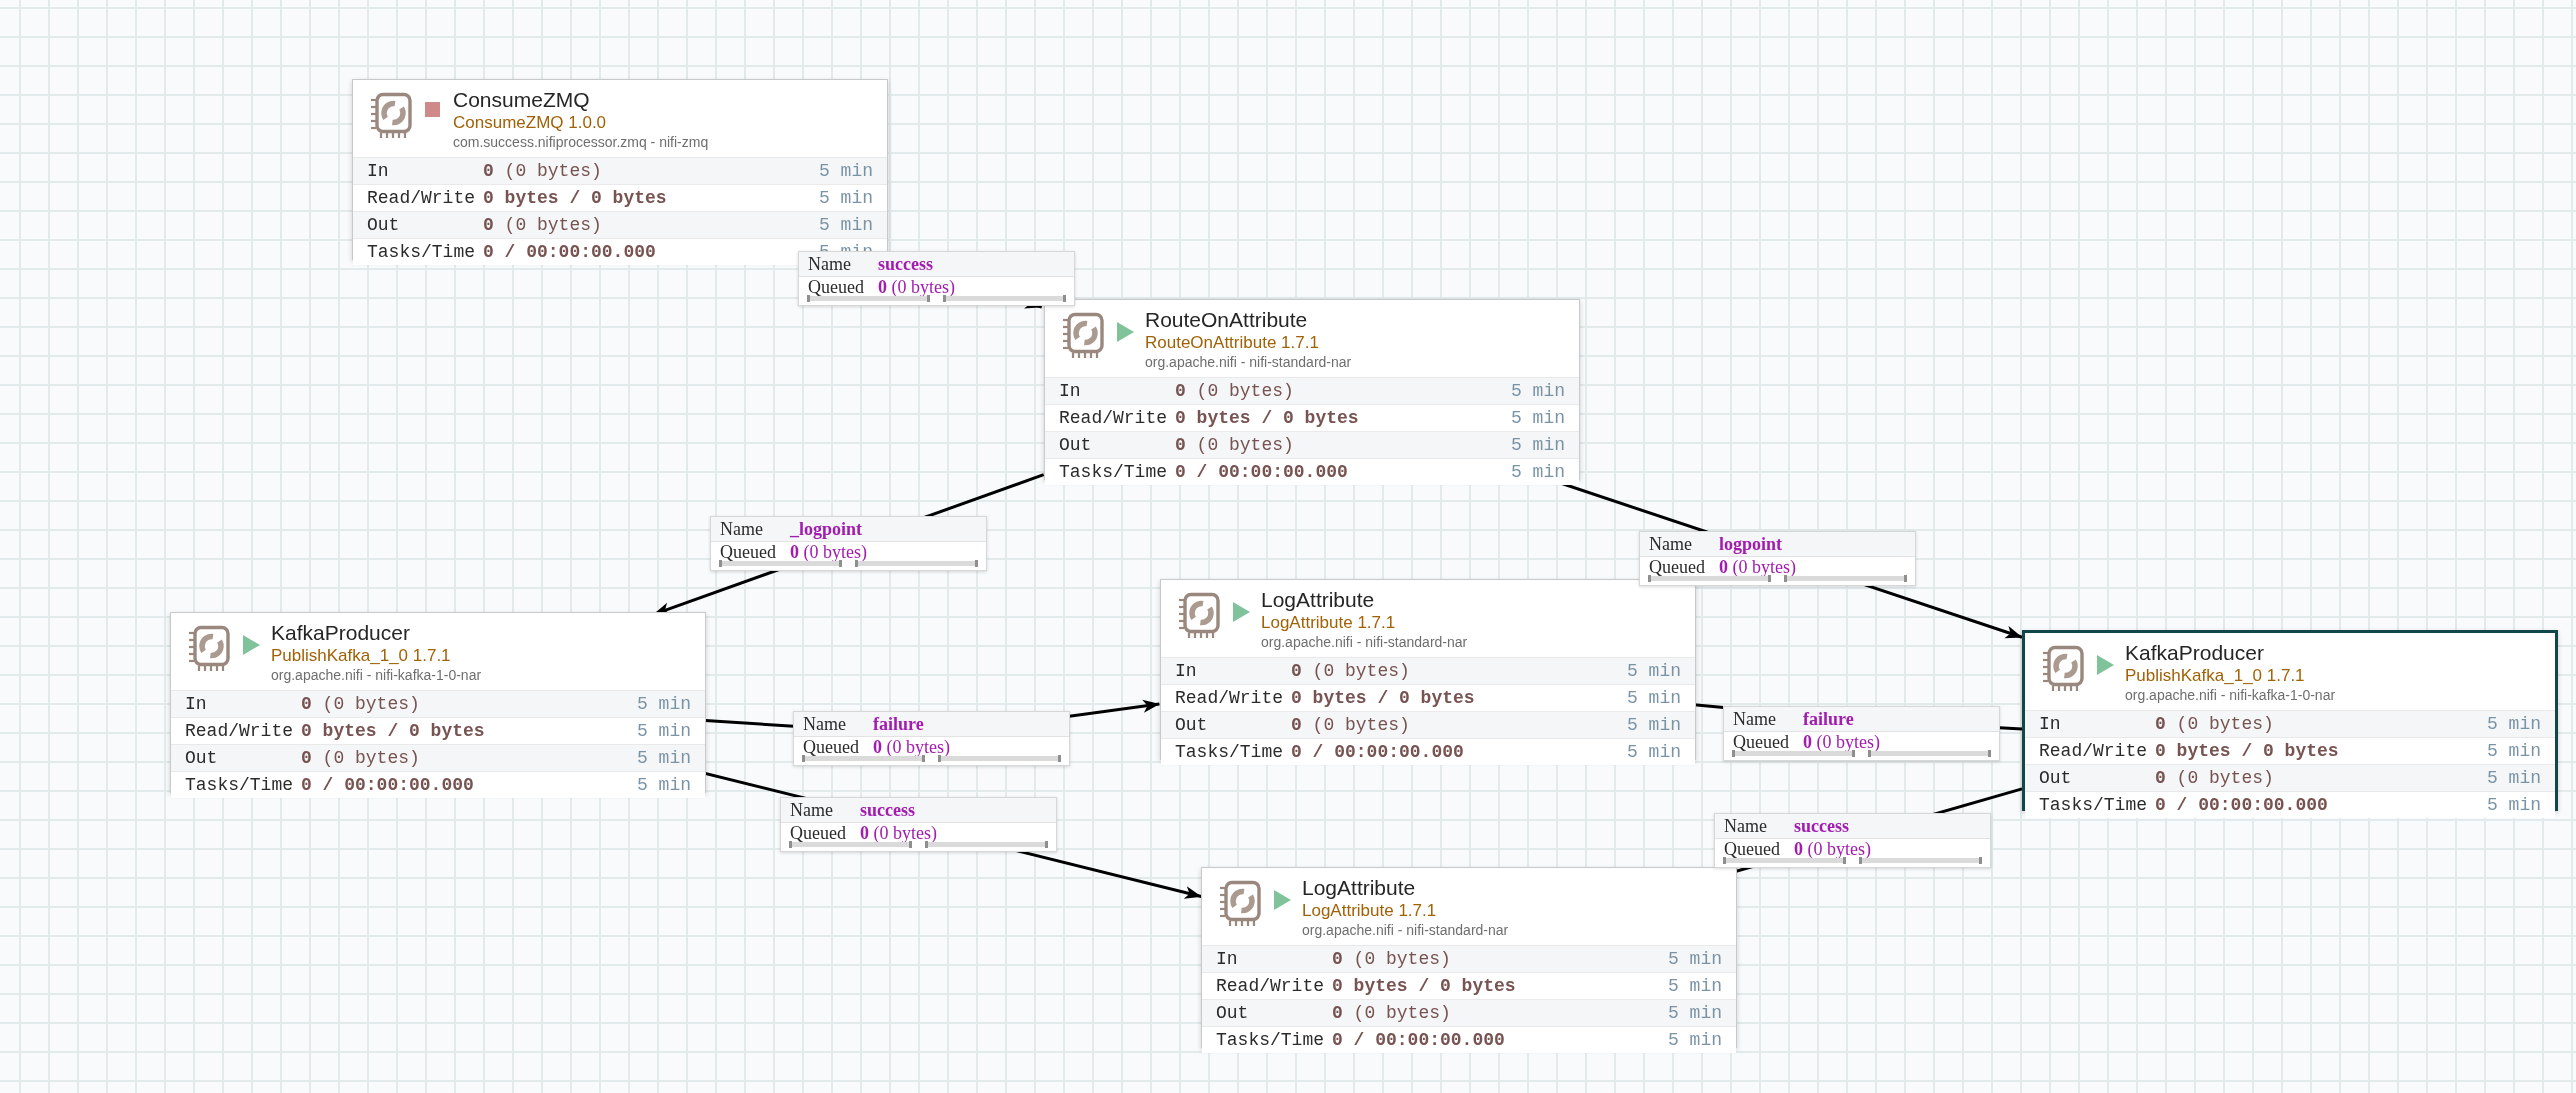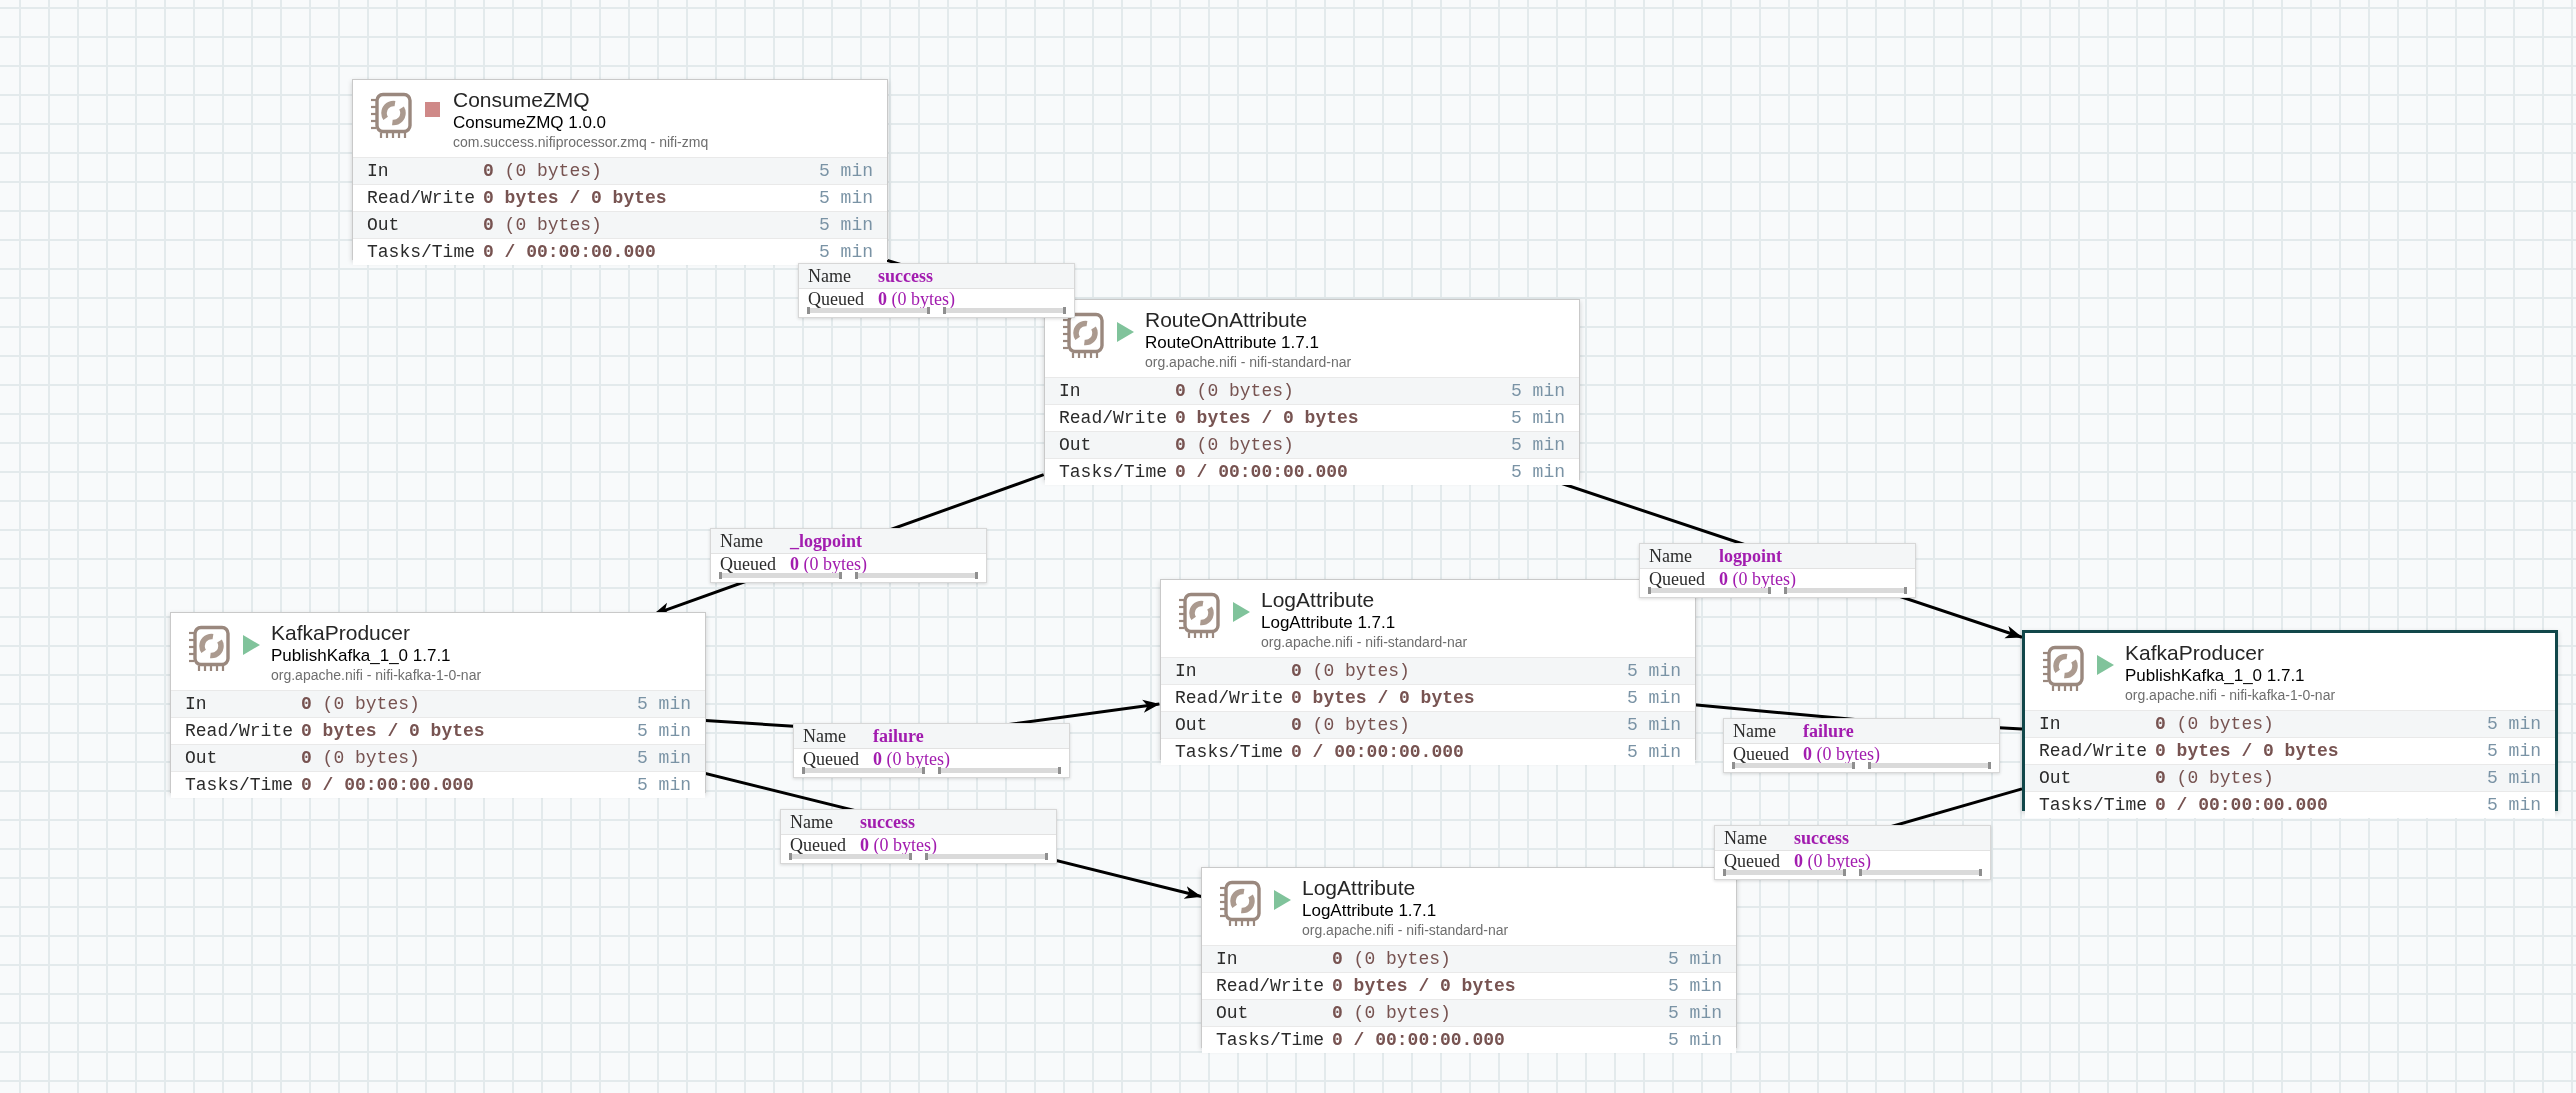--- a/index.html
+++ b/index.html
@@ -23,37 +23,36 @@
     box-shadow:0 2px 5px rgba(0,0,0,.18);
   }
   .processor.selected{border:3px solid #11474a;}
   .proc-header{position:relative;height:77px;}
   .proc-icon{position:absolute;left:15px;top:12px;width:45px;height:49px;}
   .state-icon{position:absolute;left:72px;top:22px;}
   .stopped-square{width:15px;height:15px;background:#cf8988;}
   .running-triangle{width:0;height:0;border-left:17px solid #80c39b;border-top:10px solid transparent;border-bottom:10px solid transparent;}
   .proc-text{position:absolute;left:100px;top:7px;display:flex;flex-direction:column;white-space:nowrap;}
   .proc-title{font-size:21px;line-height:25px;color:#262626;}
-  .proc-type{font-size:17px;line-height:21px;color:#000000;}
+  .proc-type{font-size:17px;line-height:21px;color:#a16207;}
   .proc-bundle{font-size:14px;line-height:18px;color:#6e6e6e;}
 
   .stats{font-family:Liberation Mono, monospace;}
   .stat-row{display:flex;align-items:center;height:26px;padding:0 14px;font-size:18px;border-top:1px solid #e9e9e9;background:#fff;}
   .stat-row:nth-child(odd){background:#f4f6f7;}
   .stat-label{width:116px;color:#2b2b2b;flex:none;}
   .stat-value{flex:1;color:#775351;white-space:nowrap;}
   .stat-value b{font-weight:bold;}
   .stat-time{color:#7a93a5;margin-left:auto;flex:none;}
 
   
   .conn-label{
     position:absolute;width:277px;height:55px;box-sizing:border-box;z-index:3;
     background:#fff;border:1px solid #d7d7d7;box-shadow:0 1px 3px rgba(0,0,0,.15);
     font-family:"Liberation Serif", serif;
-    margin-top:12px;
   }
   .conn-row{display:flex;align-items:center;padding:0 9px;font-size:18px;white-space:nowrap;}
   .conn-row-name{height:24px;background:#f4f6f7;border-bottom:1px solid #e2e2e2;}
   .conn-row-queued{height:21px;}
   .conn-key{width:70px;color:#2b2b2b;flex:none;}
   .conn-value{color:#a21caf;font-weight:bold;}
   .conn-value .rest{font-weight:normal;}
   .conn-bars{position:absolute;left:8px;right:8px;bottom:3px;height:7px;display:flex;gap:13px;}
   .bar{flex:1;position:relative;height:5px;margin-top:1px;background:#dadada;}
   .bar::before,.bar::after{content:"";position:absolute;top:-1px;width:3px;height:7px;background:#8f8f8f;}

